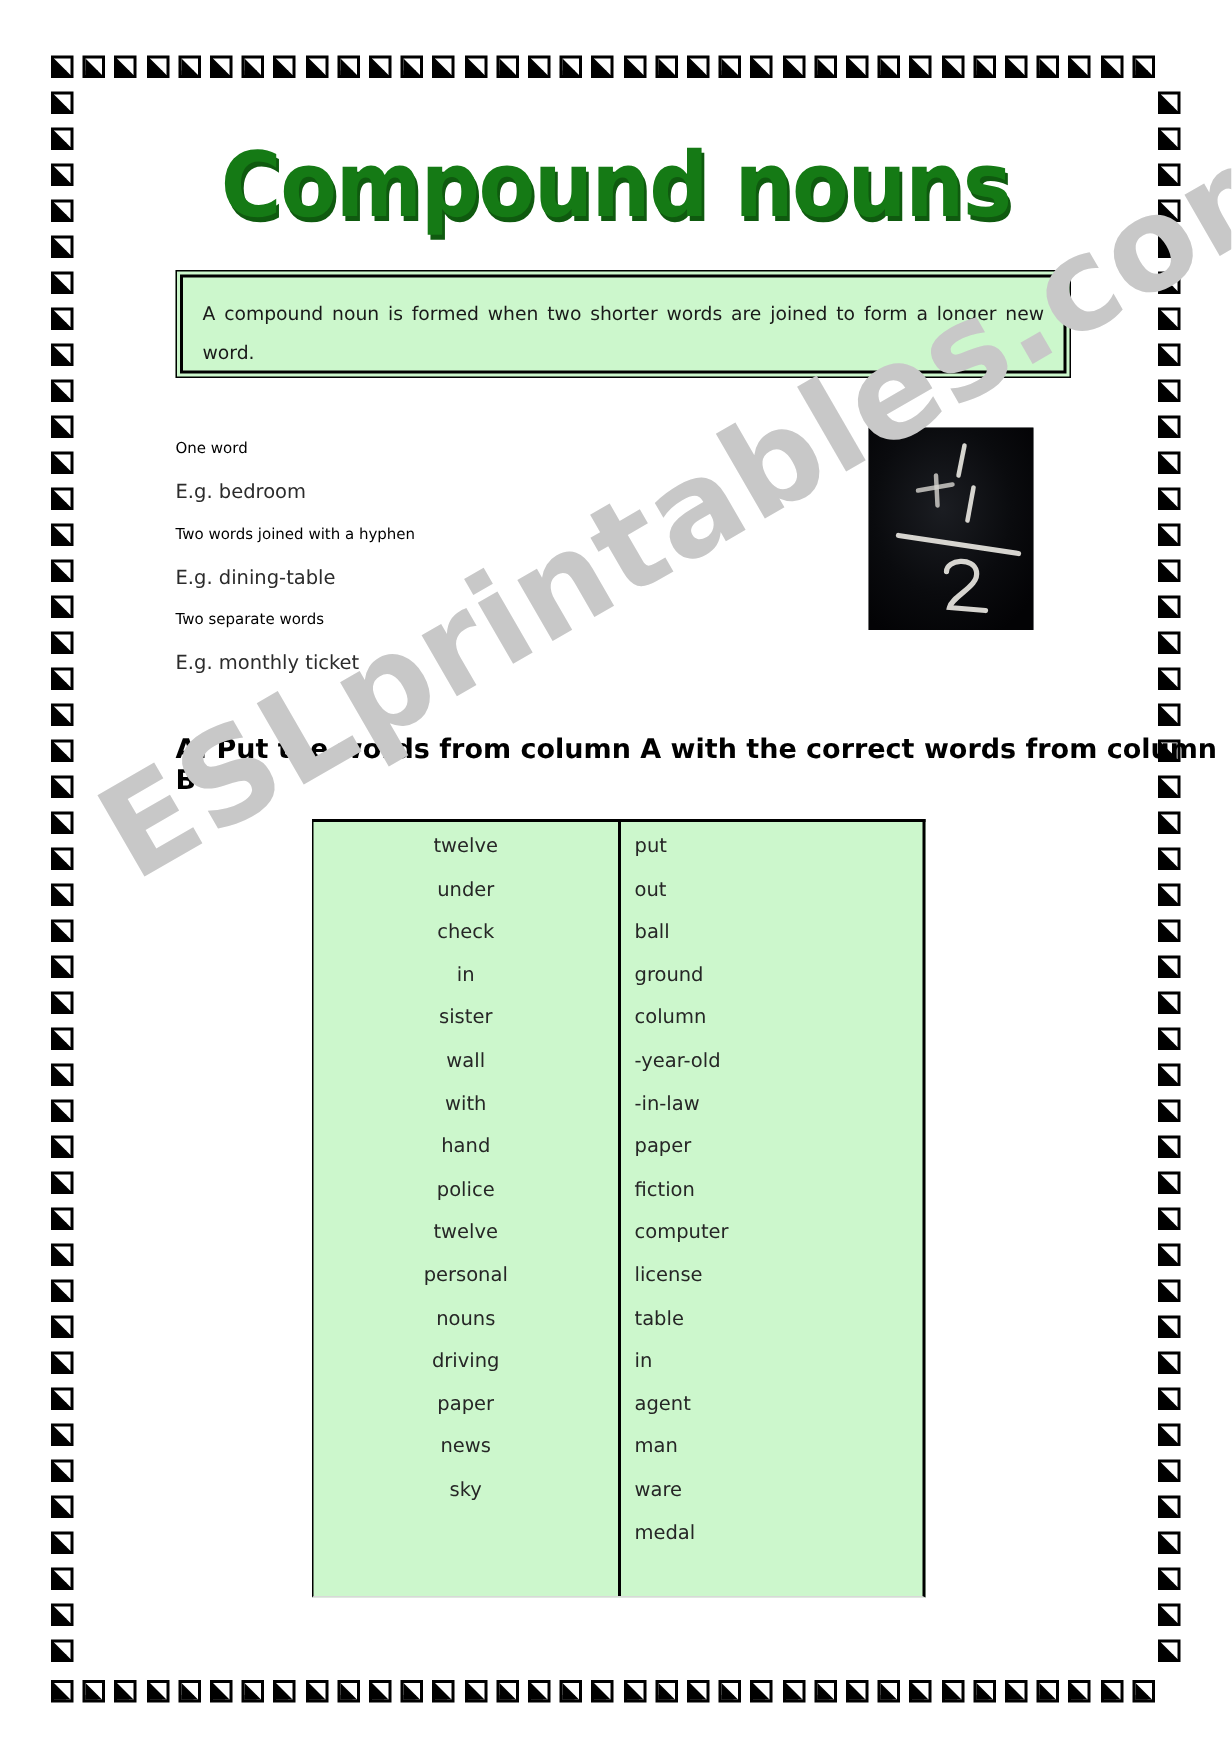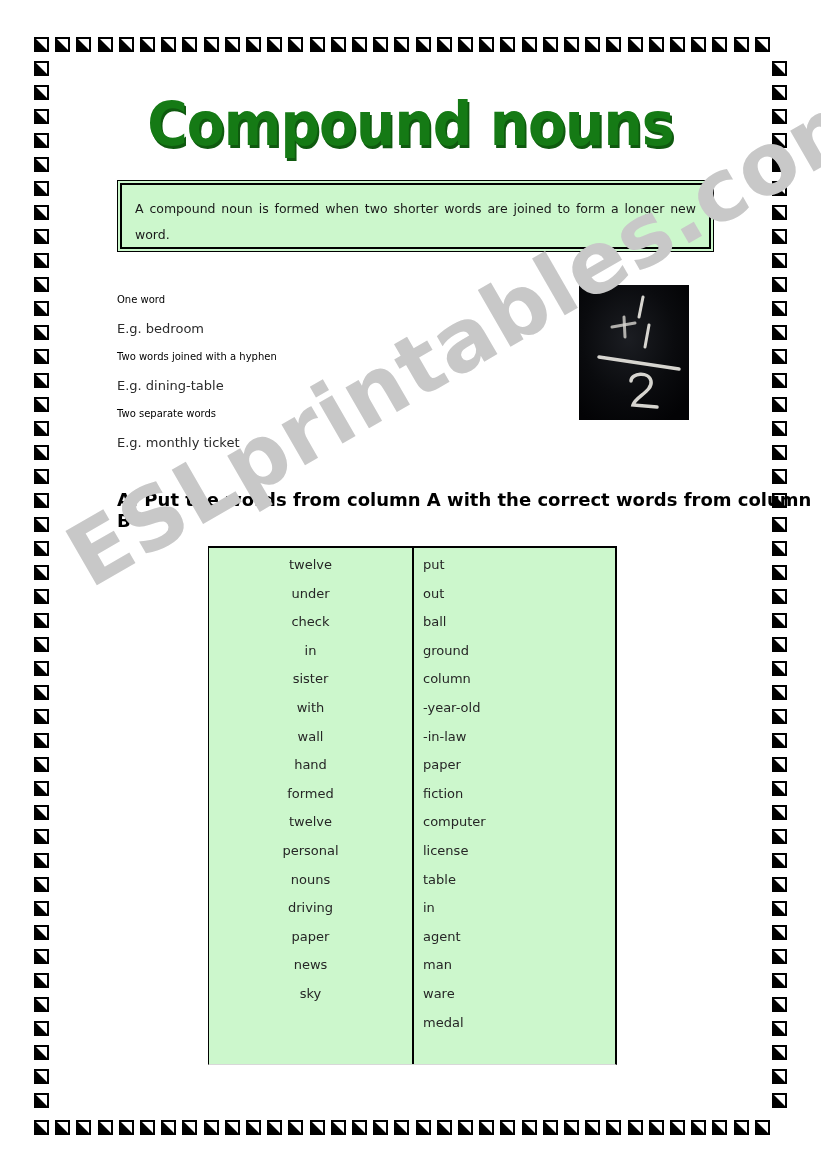--- a/index.html
+++ b/index.html
@@ -405,24 +405,24 @@
   <div id="instruction">A. Put the words from column A with the correct words from column B</div>
 
   <div id="word-table">
     <div id="table-grid">
       <div class="col col-a" id="col-a">
           <div class="cell">twelve</div>
           <div class="cell">under</div>
           <div class="cell">check</div>
           <div class="cell">in</div>
           <div class="cell">sister</div>
+          <div class="cell">wall</div>
           <div class="cell">with</div>
-          <div class="cell">wall</div>
           <div class="cell">hand</div>
-          <div class="cell">formed</div>
+          <div class="cell">police</div>
           <div class="cell">twelve</div>
           <div class="cell">personal</div>
           <div class="cell">nouns</div>
           <div class="cell">driving</div>
           <div class="cell">paper</div>
           <div class="cell">news</div>
           <div class="cell">sky</div>
         </div>
       <div class="col col-b" id="col-b">
           <div class="cell">put</div>

